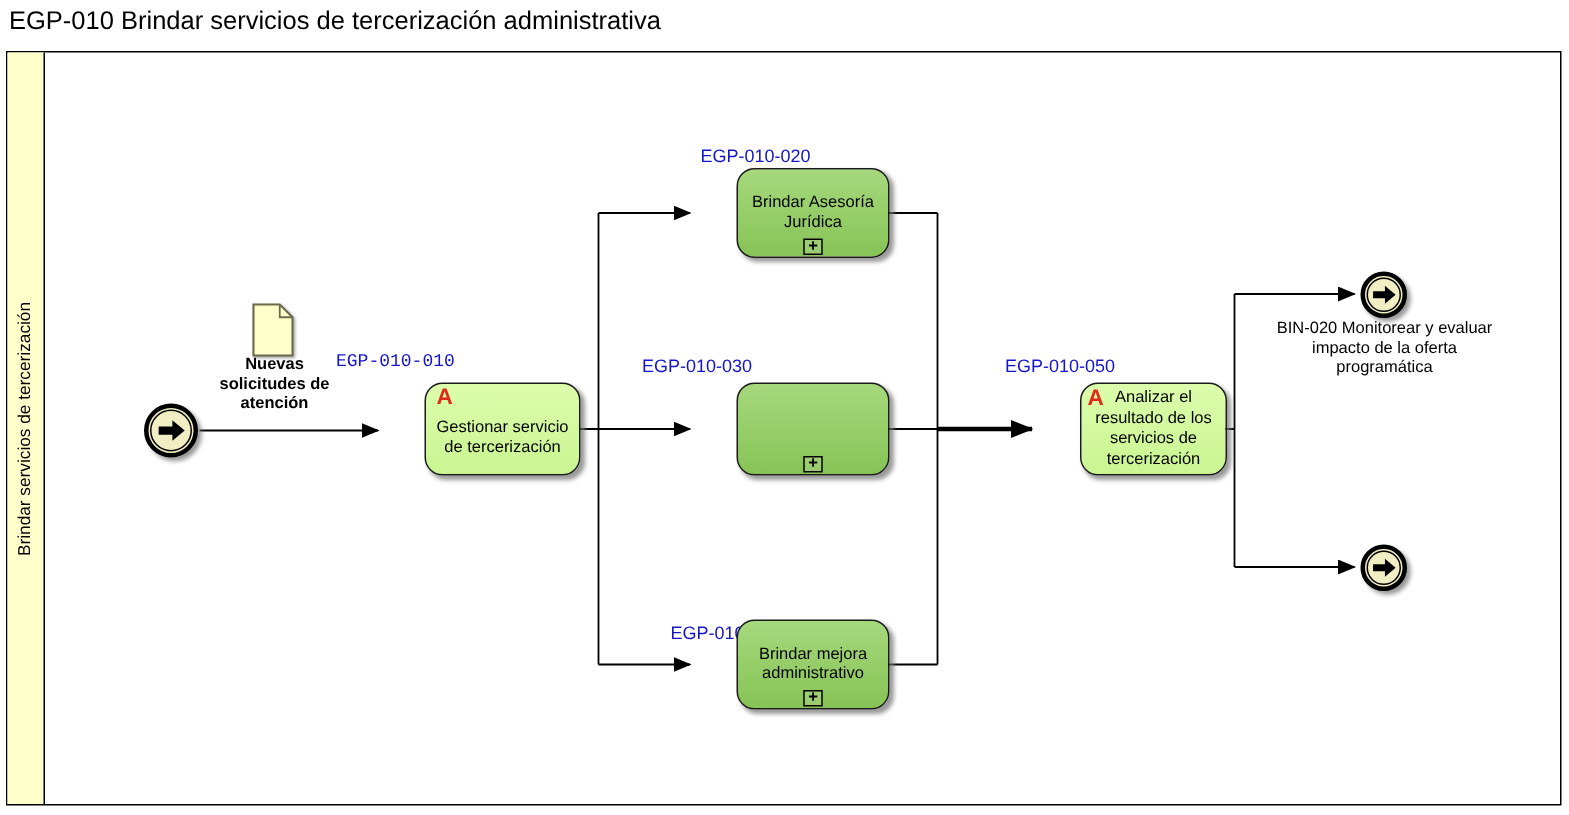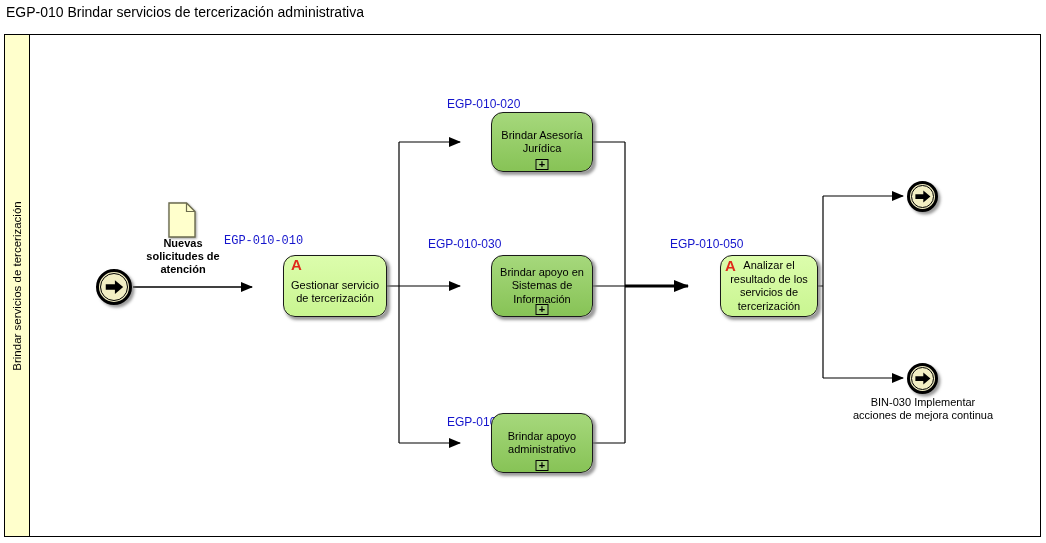--- a/index.html
+++ b/index.html
@@ -1,18 +1,18 @@
 <!DOCTYPE html>
 <html><head>
 <meta charset="utf-8">
 <style>
   html,body{margin:0;padding:0;background:#fff;}
   .stage{position:relative;width:1046px;height:543px;background:#fff;
          font-family:"Liberation Sans", sans-serif;color:#000;overflow:hidden;}
-  .diagram-title{position:absolute;left:6px;top:4px;font-size:14px;color:#000;white-space:nowrap;}
+  .diagram-title{position:absolute;left:6px;top:4px;font-size:17px;color:#000;white-space:nowrap;}
   .pool{position:absolute;left:4px;top:34px;width:1037px;height:503px;border:1px solid #000;background:#fff;box-sizing:border-box;}
   .lane-strip{position:absolute;left:0;top:0;width:25px;height:100%;background:#FFFFCC;border-right:1px solid #000;box-sizing:border-box;}
   .lane-label{position:absolute;top:50%;left:50%;transform:translate(-50%,-50%) rotate(-90deg);
               white-space:nowrap;font-size:11.5px;color:#000;}
   .wires{position:absolute;left:0;top:0;width:1046px;height:543px;pointer-events:none;}
 
   .task{position:absolute;border:1.4px solid #1a1a1a;border-radius:12px;box-sizing:border-box;
         box-shadow:2.5px 2.5px 3px rgba(120,120,120,.75);
         display:flex;align-items:center;justify-content:center;text-align:center;
         font-size:11px;line-height:13.5px;padding:2px 4px;margin-left:28px;}
@@ -89,54 +89,53 @@
     </svg>
   </div>
   <div class="node-label" style="left:141px;top:237px;width:84px;font-weight:bold;">Nuevas solicitudes de atención</div>
 
   <div class="code-label" style="left:224px;top:234px;font-family:Liberation Mono, monospace;">EGP-010-010</div>
   <div class="task light" style="left:255px;top:255px;width:104px;height:62px;padding-top:14px;">
     <span class="a-marker">A</span>
     <span>Gestionar servicio de tercerización</span>
   </div>
 
-  <div class="code-label" style="left:447px;top:97px;">EGP-010-020</div>
+  <div class="code-label" style="left:467px;top:97px;">EGP-010-020</div>
   <div class="task dark" style="left:463px;top:112px;width:102px;height:60px;">
     <span>Brindar Asesoría Jurídica</span>
     <span class="sub-marker">+</span>
   </div>
 
   <div class="code-label" style="left:428px;top:237px;">EGP-010-030</div>
   <div class="task dark" style="left:463px;top:255px;width:102px;height:62px;">
-    <span>Brindar apoyo en Sistemas de Información</span>
     <span class="sub-marker">+</span>
   </div>
 
   <div class="code-label" style="left:447px;top:399px;margin-top:16px;">EGP-010-040</div>
   <div class="task dark" style="left:463px;top:413px;width:102px;height:60px;">
-    <span>Brindar apoyo administrativo</span>
+    <span>Brindar mejora administrativo</span>
     <span class="sub-marker">+</span>
   </div>
 
   <div class="code-label" style="left:670px;top:237px;">EGP-010-050</div>
   <div class="task light" style="left:692px;top:255px;width:98px;height:62px;">
     <span class="a-marker" style="left:4px;top:2px;">A</span>
     <span>Analizar el resultado de los servicios de tercerización</span>
   </div>
 
   <div class="event" style="left:907px;top:181px;width:31px;height:31px;">
     <div class="event-inner">
       <svg width="19" height="19" viewBox="0 0 24 24">
           <path d="M3 9 L13 9 L13 4.5 L22 12 L13 19.5 L13 15 L3 15 Z" fill="#000"></path>
         </svg>
     </div>
   </div>
+  <div class="node-label" style="left:845px;top:213px;width:156px;">BIN-020 Monitorear y evaluar impacto de la oferta programática</div>
 
   <div class="event" style="left:907px;top:363px;width:31px;height:31px;">
     <div class="event-inner">
       <svg width="19" height="19" viewBox="0 0 24 24">
           <path d="M3 9 L13 9 L13 4.5 L22 12 L13 19.5 L13 15 L3 15 Z" fill="#000"></path>
         </svg>
     </div>
   </div>
-  <div class="node-label" style="left:850px;top:396px;width:146px;">BIN-030 Implementar acciones de mejora continua</div>
 
 </div>
 
 </body></html>

